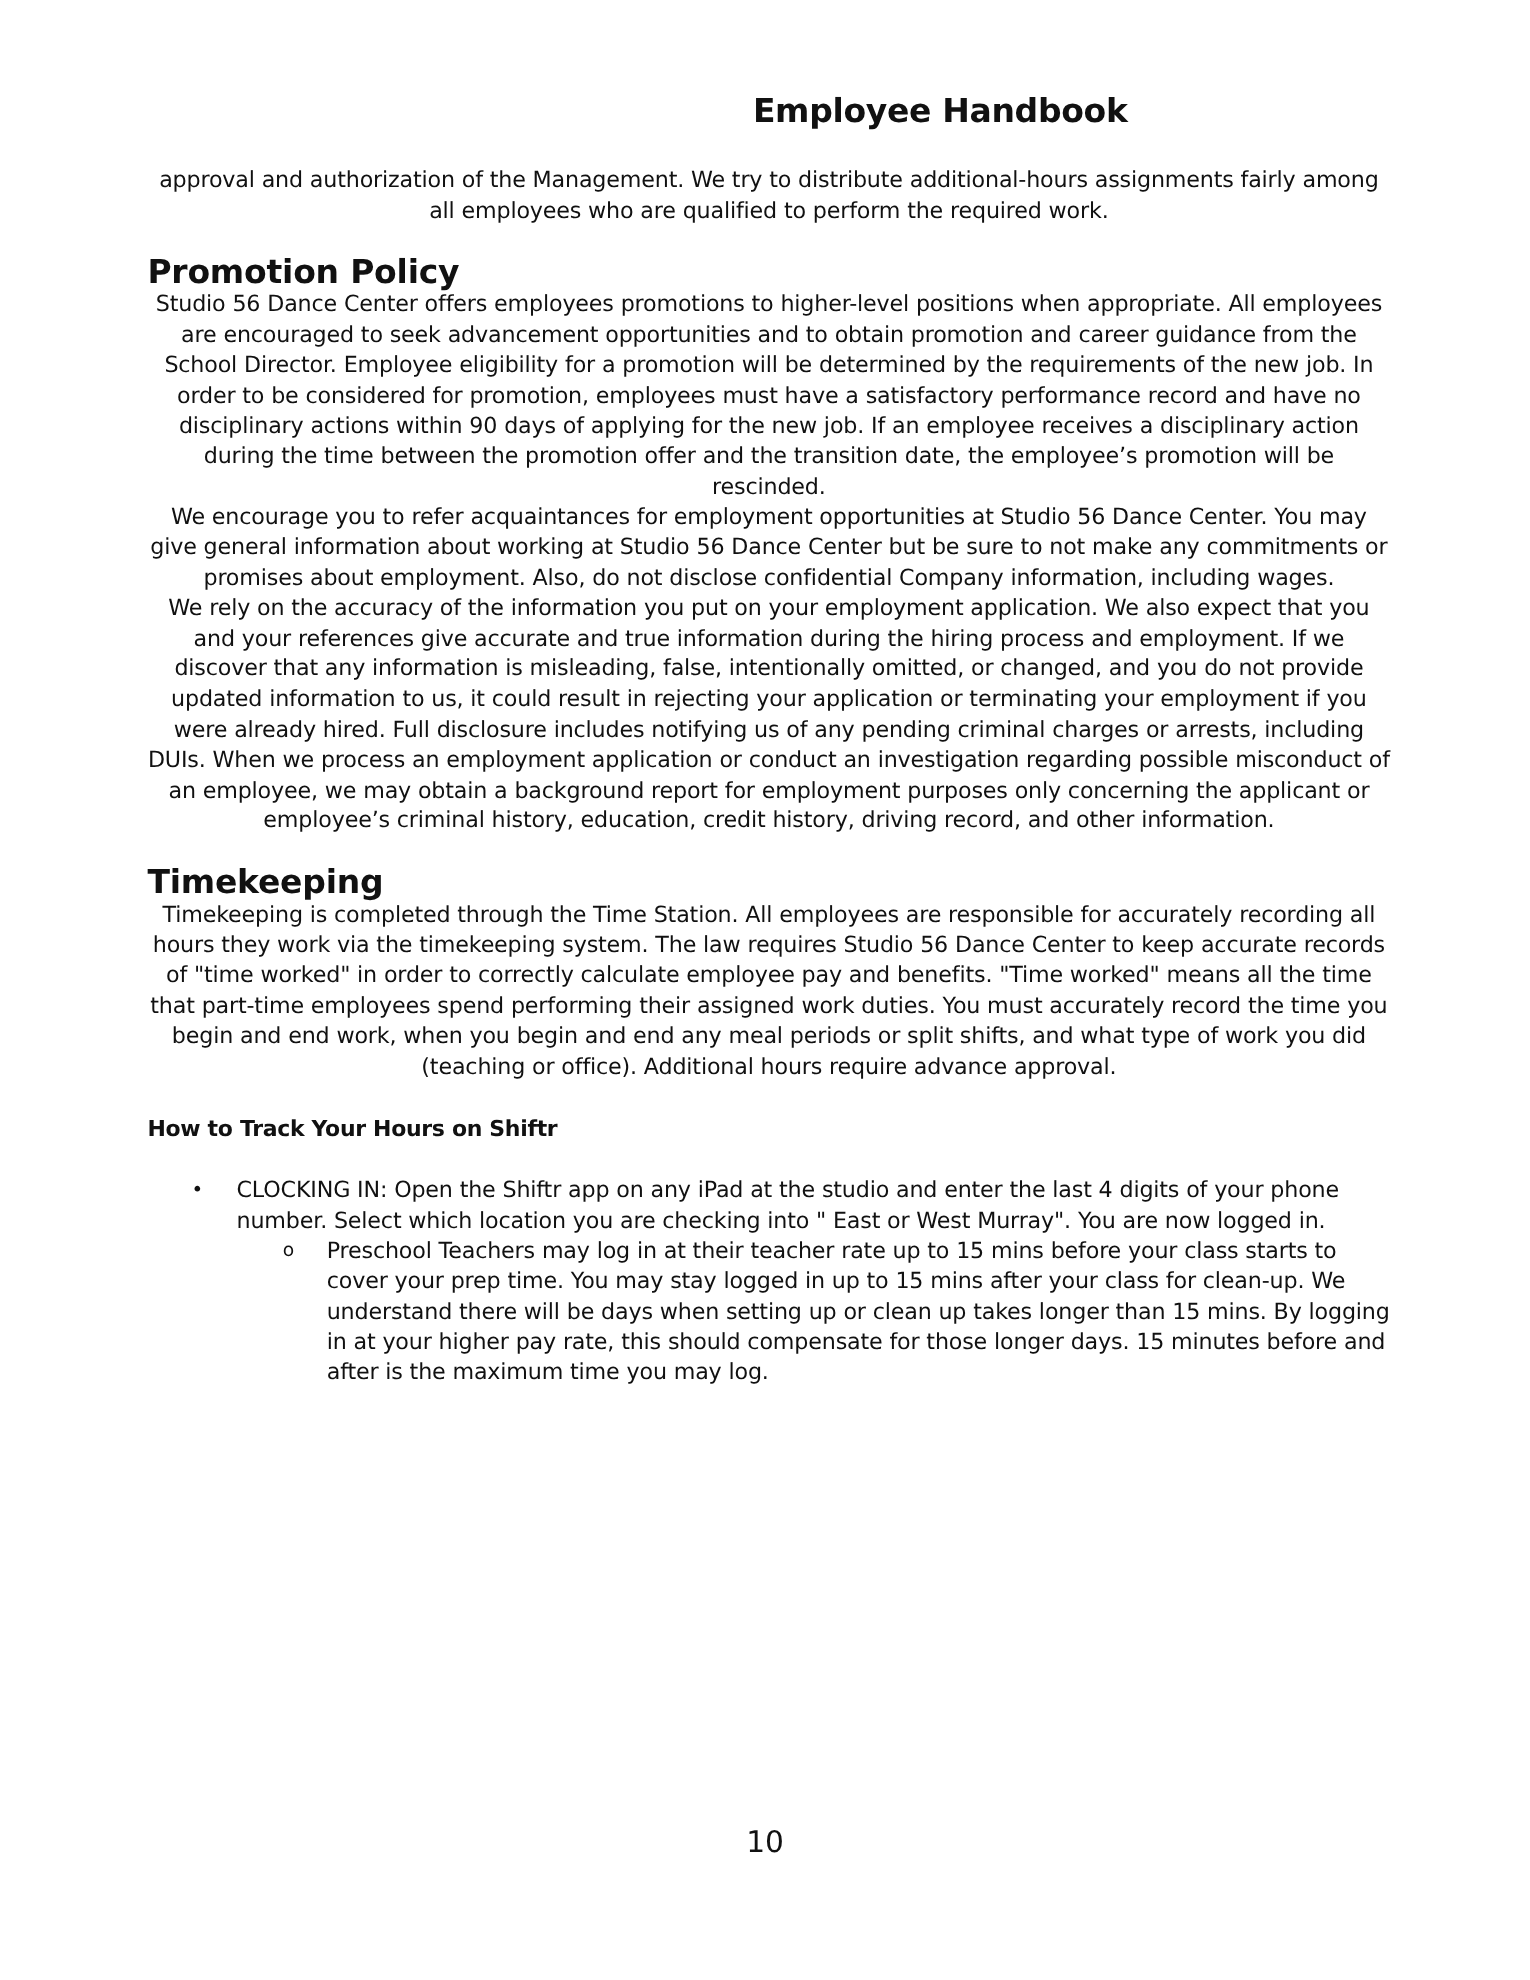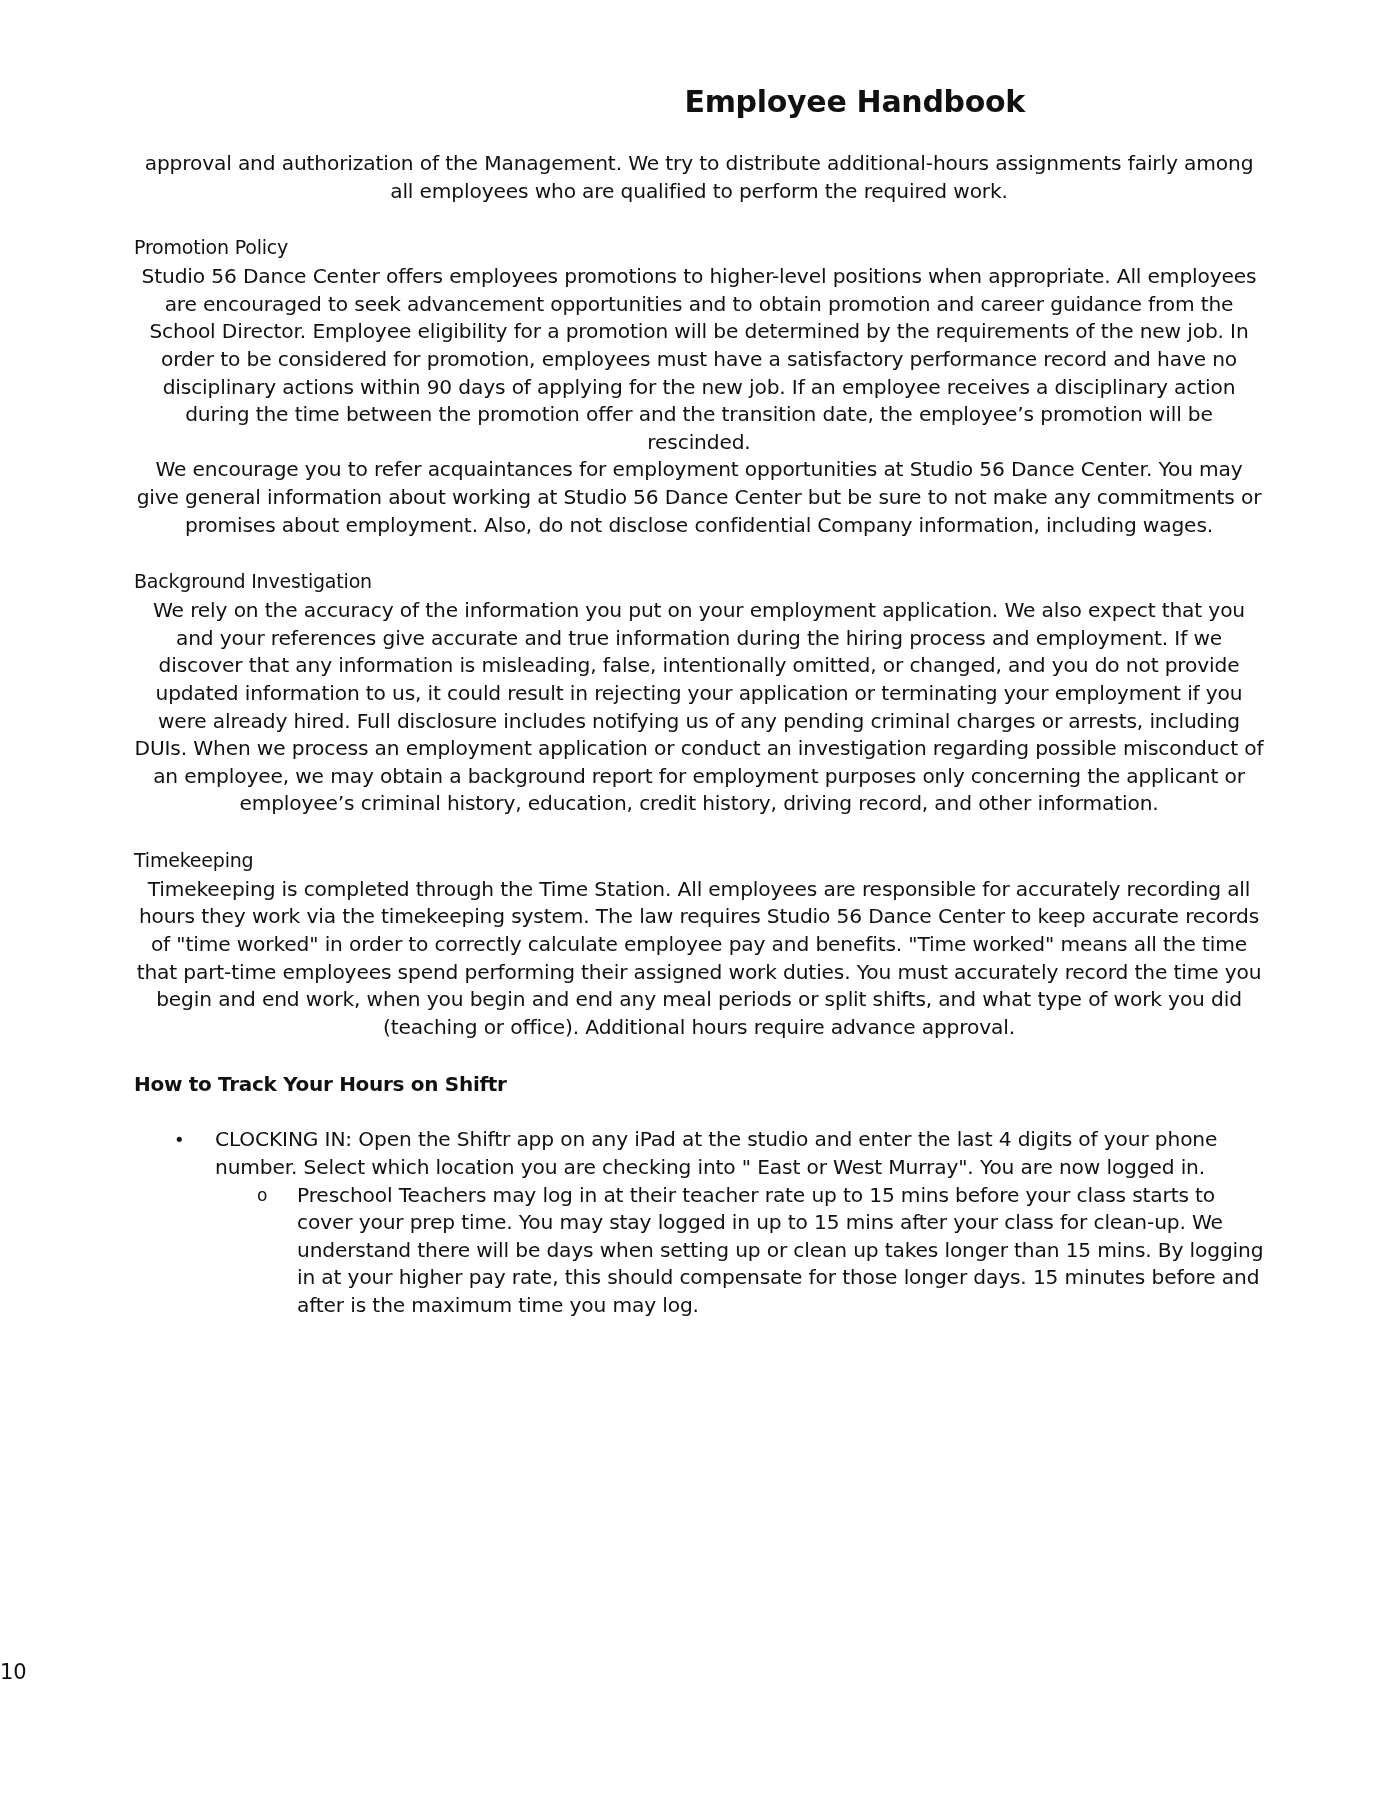--- a/index.html
+++ b/index.html
@@ -40,22 +40,22 @@
       font-size: 20.2px;
       line-height: 27.6px;
       letter-spacing: -0.15px;
     }
     .content p {
       margin: 0;
       text-align: center;
     }
     .para-gap { margin-top: 27px !important; }
     .section-heading {
-      font-size: 19px;
-      font-weight: normal;
+      font-size: 30px;
+      font-weight: bold;
       margin: 27px 0 0 0;
       line-height: 31px;
       letter-spacing: -0.2px;
     }
     .sub-heading {
       font-size: 20px;
       font-weight: bold;
       margin: 30px 0 0 0;
       line-height: 27px;
       letter-spacing: -0.3px;
@@ -89,22 +89,22 @@
       left: 42px;
       top: 0;
       font-size: 17px;
     }
     .label-italic { }
     .page-number {
       position: absolute;
       top: 1660px;
       left: 0;
       width: 1391px;
-      text-align: left;
-      font-size: 21px;
+      text-align: center;
+      font-size: 27px;
       margin: 0;
     }
   </style>
 </head>
 <body>
 
 <div class="page">
 
   <h1 class="running-header">Employee Handbook</h1>
 
@@ -115,21 +115,20 @@
     <section>
       <h2 class="section-heading">Promotion Policy</h2>
       <p>Studio 56 Dance Center offers employees promotions to higher-level positions when appropriate. All employees are encouraged to seek advancement opportunities and to obtain promotion and career guidance from the School Director. Employee eligibility for a promotion will be determined by the requirements of the new job. In order to be considered for promotion, employees must have a satisfactory performance record and have no disciplinary actions within 90 days of applying for the new job. If an employee receives a disciplinary action during the time between the promotion offer and the transition date, the employee’s promotion will be rescinded.</p>
     </section>
 
     <section>
       <p>We encourage you to refer acquaintances for employment opportunities at Studio 56 Dance Center. You may give general information about working at Studio 56 Dance Center but be sure to not make any commitments or promises about employment. Also, do not disclose confidential Company information, including wages.</p>
     </section>
 
     <section>
-      <h2 class="section-heading">Background Investigation</h2>
       <p>We rely on the accuracy of the information you put on your employment application. We also expect that you and your references give accurate and true information during the hiring process and employment. If we discover that any information is misleading, false, intentionally omitted, or changed, and you do not provide updated information to us, it could result in rejecting your application or terminating your employment if you were already hired. Full disclosure includes notifying us of any pending criminal charges or arrests, including DUIs. When we process an employment application or conduct an investigation regarding possible misconduct of an employee, we may obtain a background report for employment purposes only concerning the applicant or employee’s criminal history, education, credit history, driving record, and other information.</p>
     </section>
 
     <section>
       <h2 class="section-heading">Timekeeping</h2>
       <p>Timekeeping is completed through the Time Station. All employees are responsible for accurately recording all hours they work via the timekeeping system. The law requires Studio 56 Dance Center to keep accurate records of "time worked" in order to correctly calculate employee pay and benefits. "Time worked" means all the time that part-time employees spend performing their assigned work duties. You must accurately record the time you begin and end work, when you begin and end any meal periods or split shifts, and what type of work you did (teaching or office). Additional hours require advance approval.</p>
     </section>
 
     <section>
       <h3 class="sub-heading">How to Track Your Hours on Shiftr</h3>

